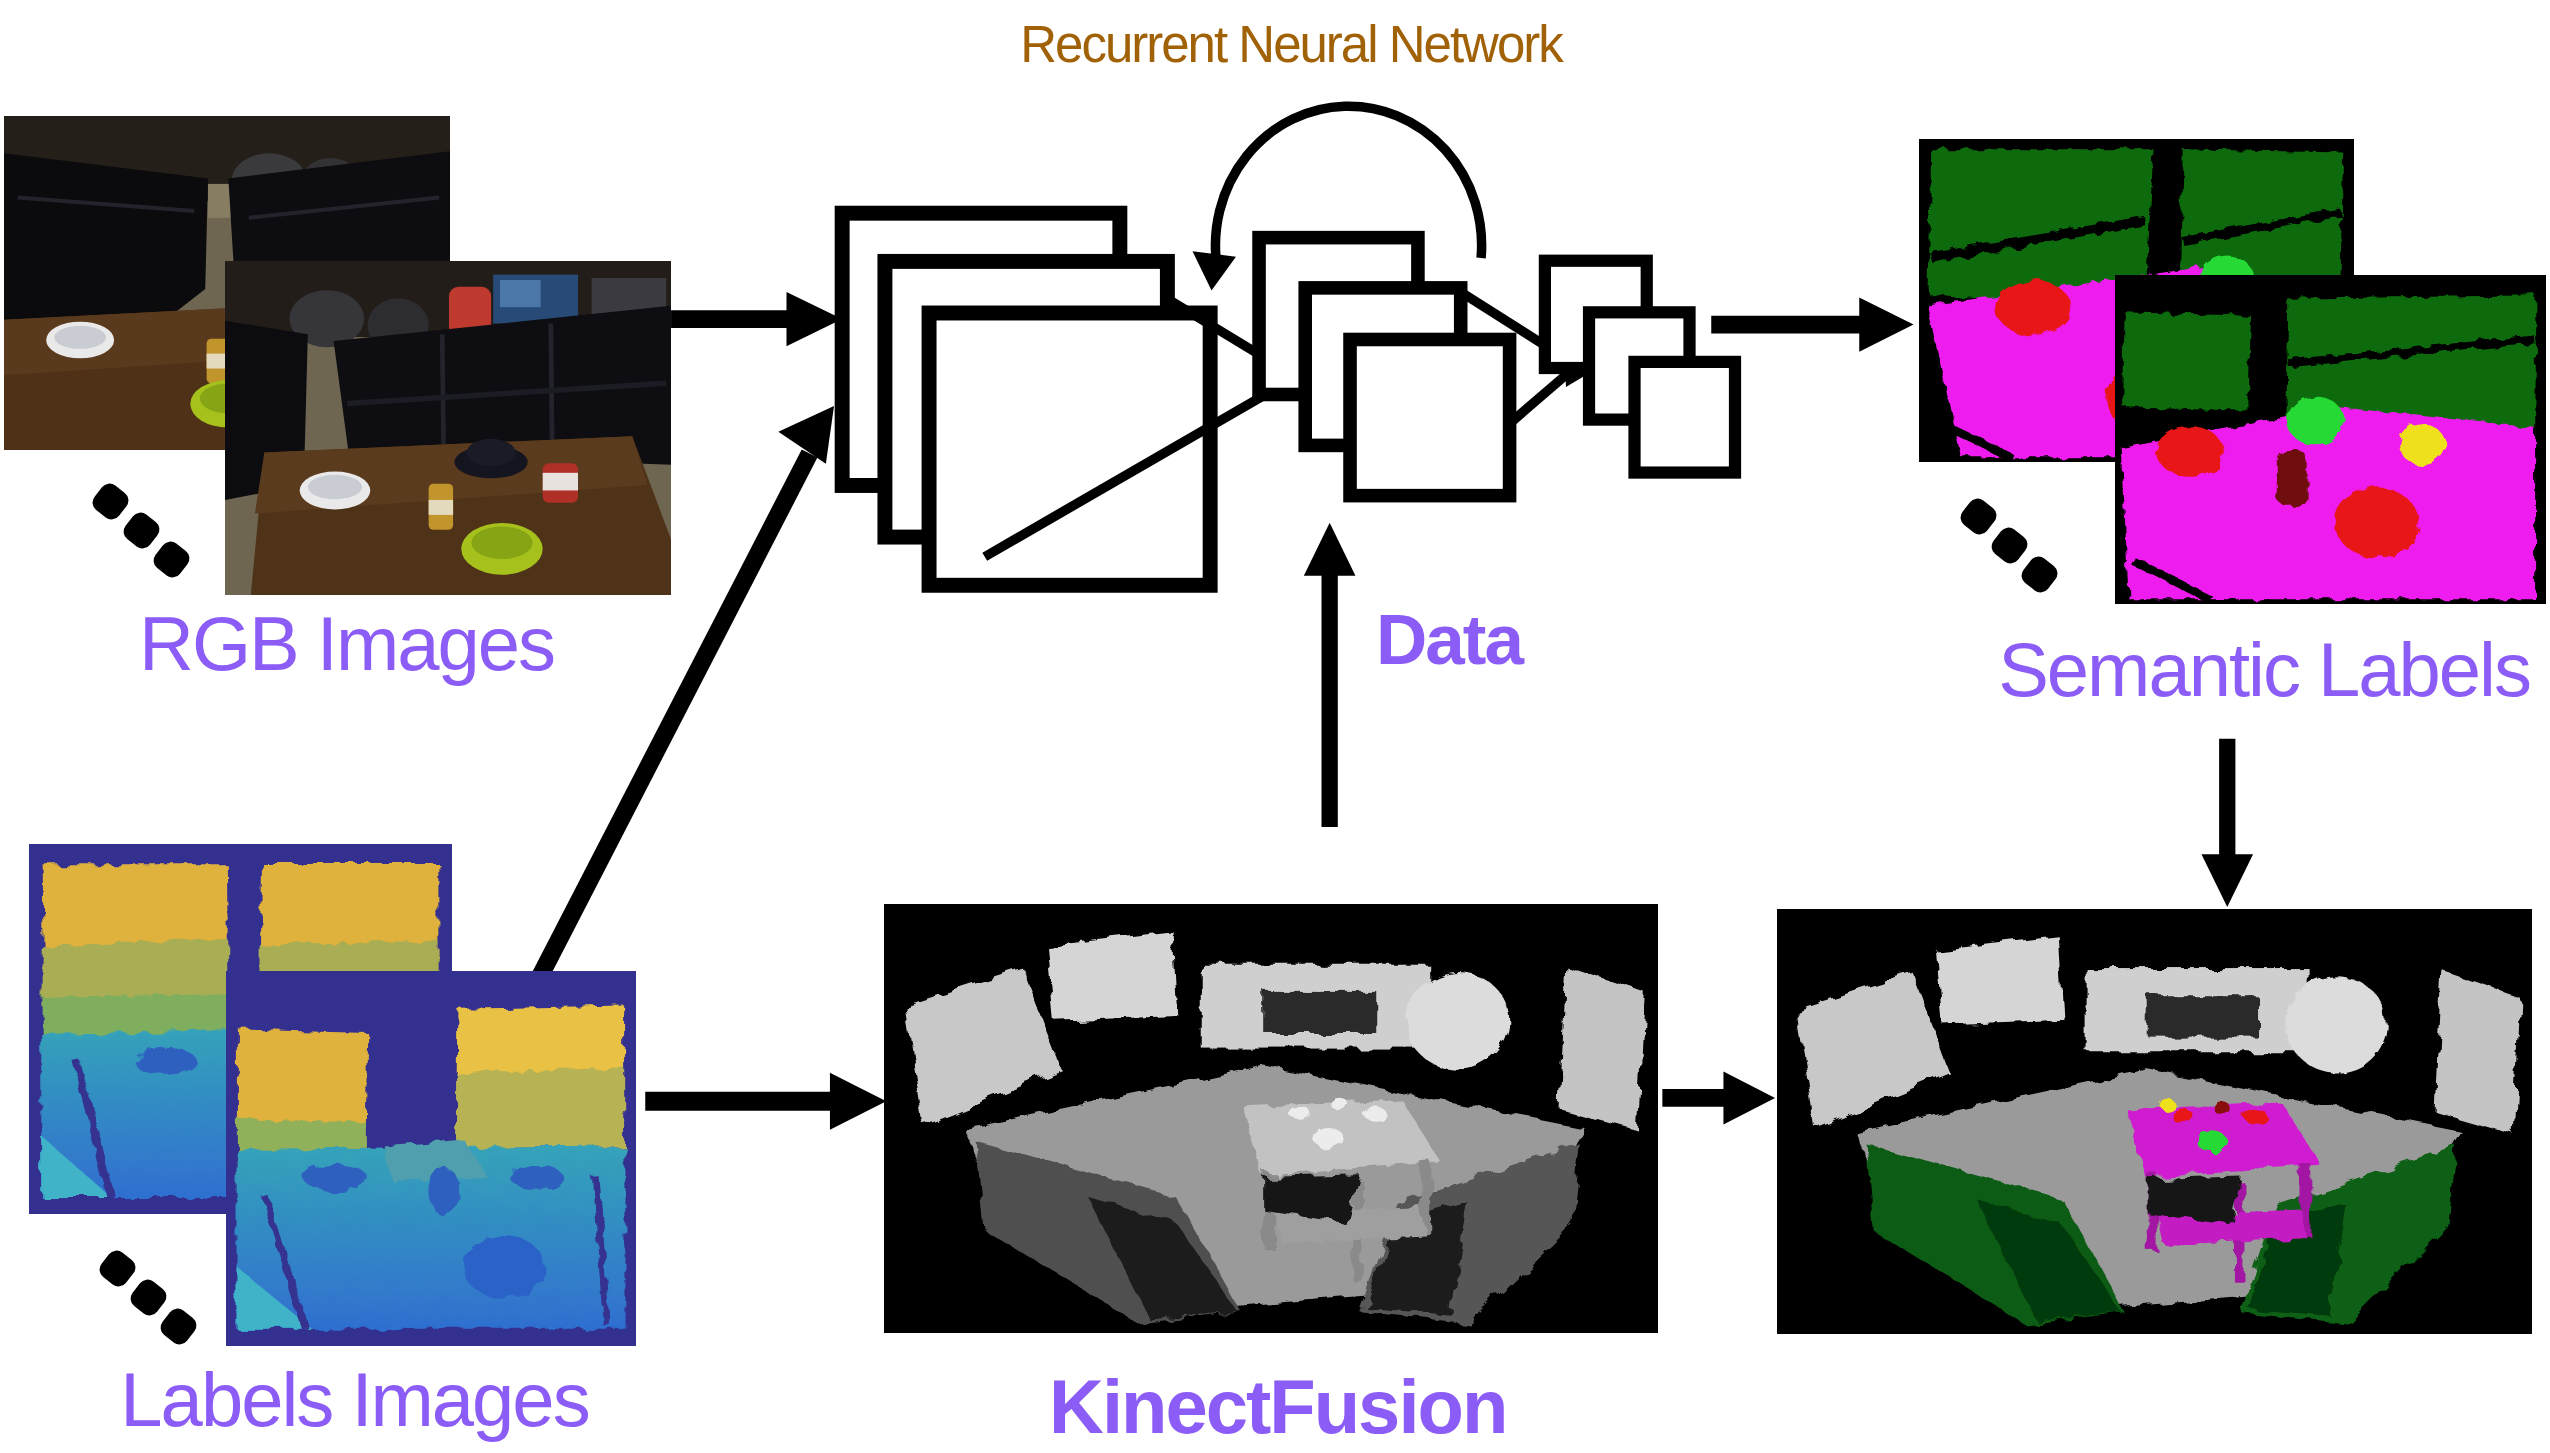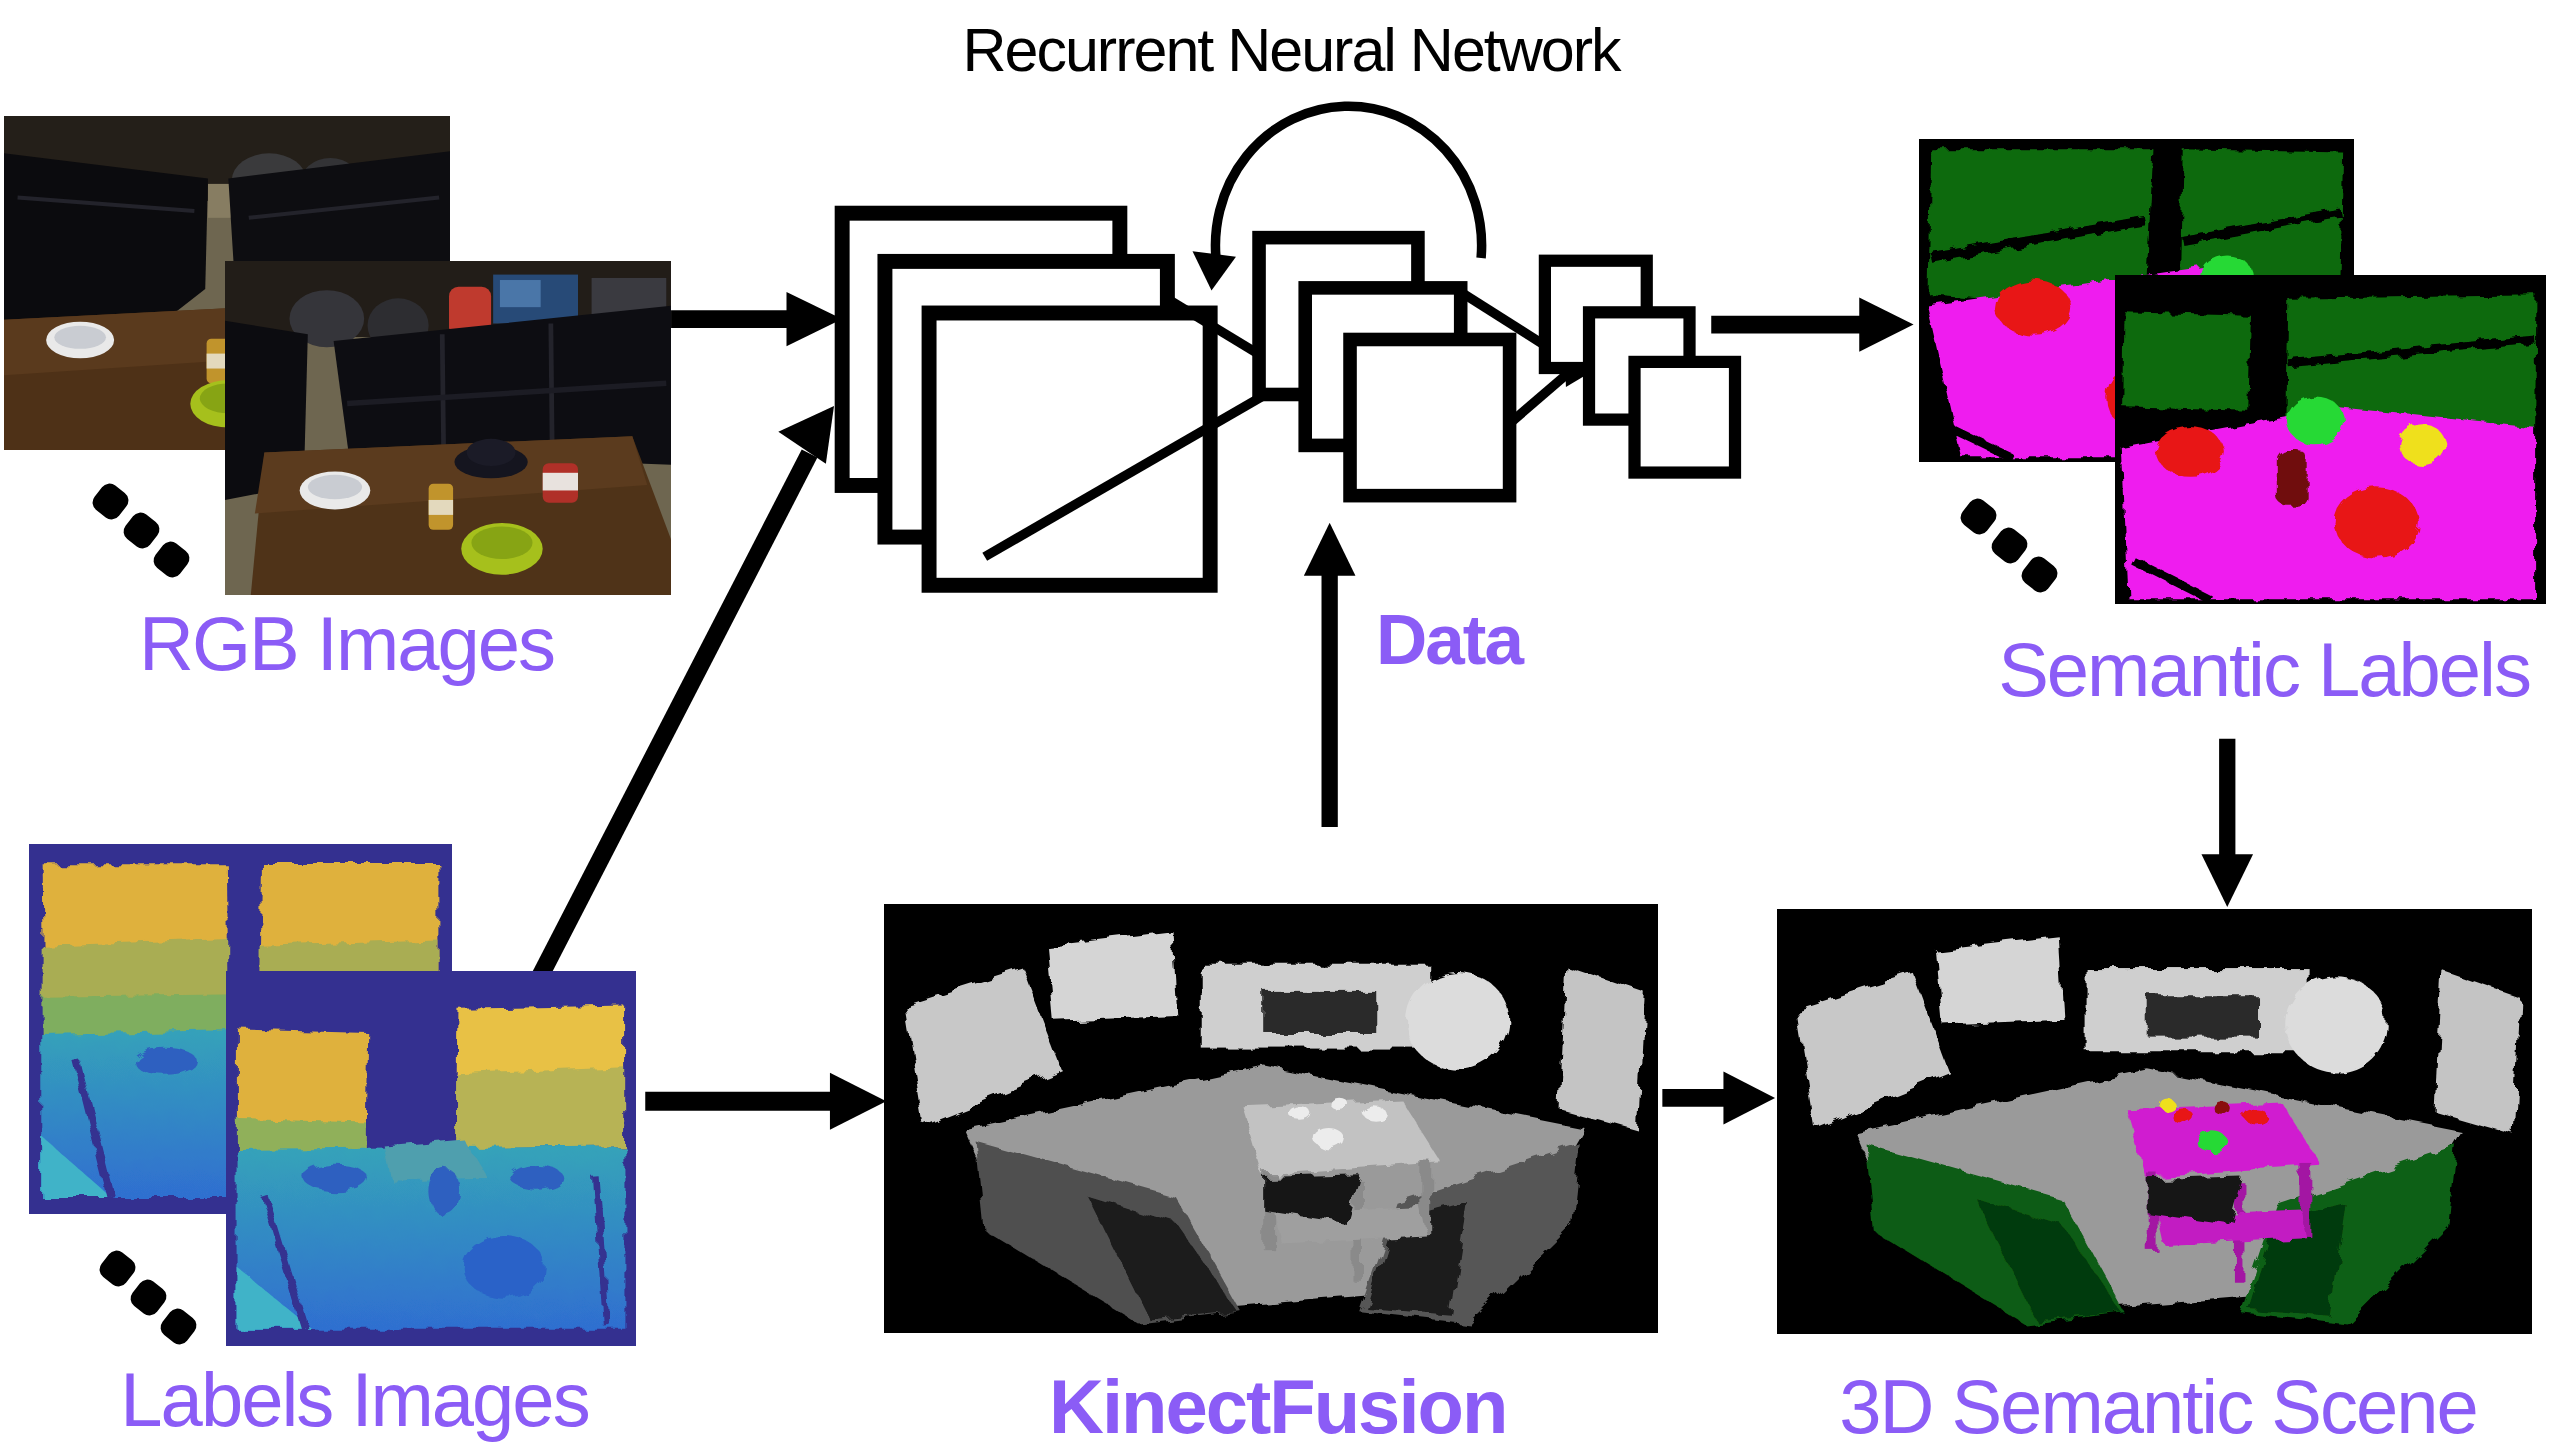--- a/index.html
+++ b/index.html
@@ -2,21 +2,21 @@
 <html style="font-size:11px"><head>
 <meta charset="utf-8">
 <style>
   html,body{margin:0;padding:0;background:#fff;}
   #stage{position:relative;width:2550px;height:1453px;background:#ffffff;overflow:hidden;
          font-family:"Liberation Sans",sans-serif;}
   .lbl{position:absolute;color:#8b5cf6;font-size:76px;letter-spacing:-2px;line-height:1.05;
        text-align:center;white-space:nowrap;}
   .lbl.left{text-align:left;font-weight:bold;}
   #title{position:absolute;left:812px;top:15px;width:958px;text-align:center;
-         font-size:61px;letter-spacing:-2px;color:#000000;white-space:nowrap;}
+         font-size:51px;letter-spacing:-2px;color:#a16207;white-space:nowrap;}
   .imgbox{position:absolute;}
   .imgbox svg{display:block;width:100%;height:100%;}
   .dotgroup{position:absolute;}
   .dot{position:absolute;width:31px;height:31px;background:#000;border-radius:9.5px;
        transform:rotate(38deg);}
   #connector-layer{position:absolute;left:0;top:0;}
 </style>
 </head>
 <body>
 
@@ -354,16 +354,15 @@
         <ellipse cx="597" cy="305" rx="16" ry="11" fill="#e81212"></ellipse>
         <ellipse cx="655" cy="293" rx="12" ry="10" fill="#8a1010"></ellipse>
         <ellipse cx="705" cy="305" rx="17" ry="11" fill="#e81212"></ellipse>
         <ellipse cx="640" cy="342" rx="22" ry="16" fill="#25d935"></ellipse>
         <ellipse cx="575" cy="288" rx="11" ry="9" fill="#efe01a"></ellipse>
         <polygon points="546,398 683,394 664,465 546,448" fill="#141414"></polygon>
       </g>
     </svg>
   </div>
 
-  <div class="lbl" style="left:1803px;top:1367px;width:710px;">3D Semantic Scene</div>
 
 </div>
 
 
 </body></html>

